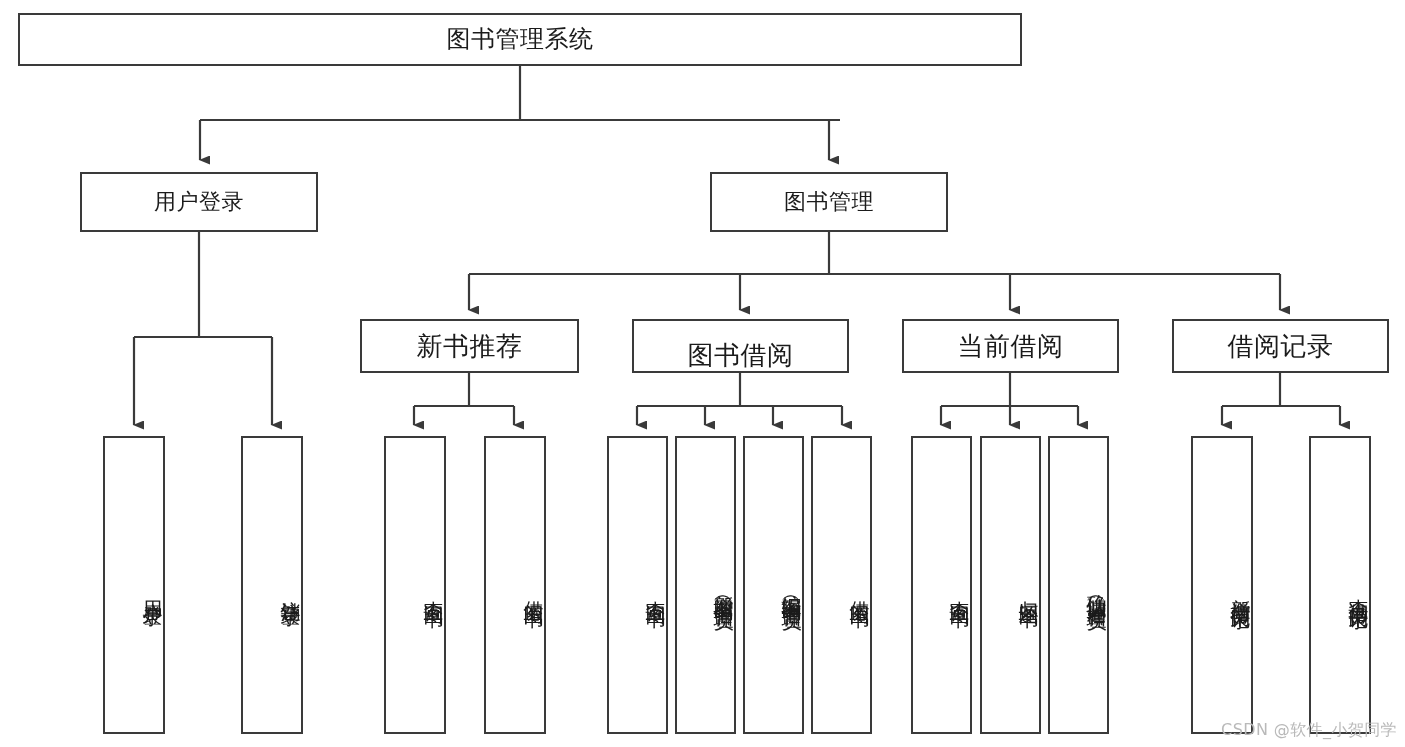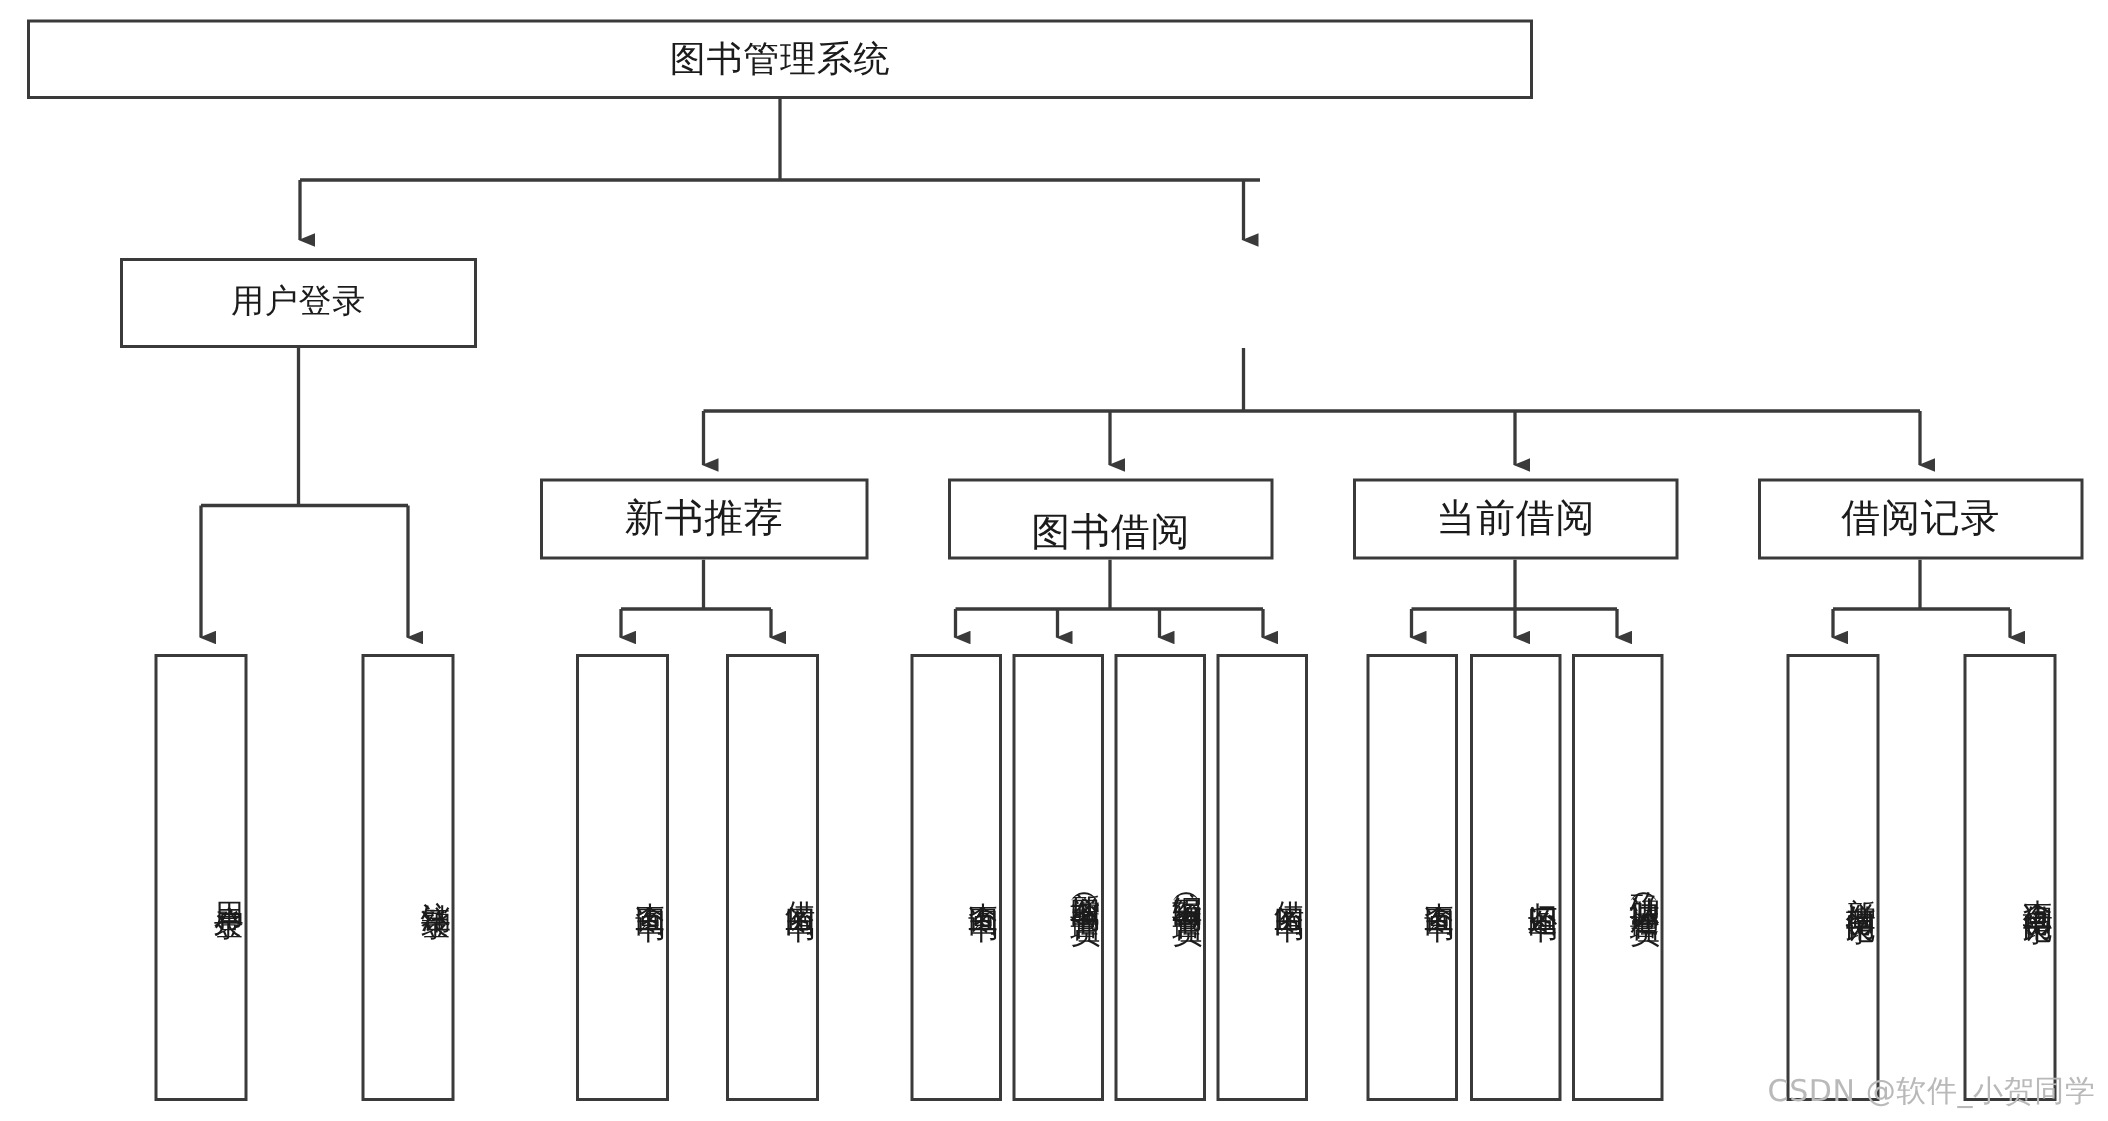--- a/index.html
+++ b/index.html
@@ -57,21 +57,21 @@
     line-height: 1.0;
   }
   .lvl0 { font-size: 24px; }
   .lvl1 { font-size: 22px; }
   .lvl2 { font-size: 26px; }
   .lvl3 { font-size: 20px; }
   #watermark {
     position: absolute;
     right: 8px;
     bottom: 6px;
-    font-size: 20px;
+    font-size: 16px;
     color: #b9b9b9;
     letter-spacing: 0.4px;
     white-space: nowrap;
     pointer-events: none;
   }
 </style>
 </head>
 <body>
 
 <div id="diagram-root">
@@ -127,20 +127,23 @@
   </svg>
 
   <div class="node horizontal lvl0" style="left:18px; top:13px; width:1004px; height:53px;">
     <span class="node-label">图书管理系统</span>
   </div>
 
   <div class="node horizontal lvl1" style="left:80px; top:172px; width:238px; height:60px;">
     <span class="node-label">用户登录</span>
   </div>
 
+  <div class="node horizontal lvl1" style="left:710px; top:172px; width:238px; height:60px;">
+    <span class="node-label">图书管理</span>
+  </div>
 
   <div class="node horizontal lvl2" style="left:360px; top:319px; width:219px; height:54px;">
     <span class="node-label">新书推荐</span>
   </div>
 
   <div class="node horizontal lvl2" style="left:632px; top:319px; width:217px; height:54px;align-items:flex-end;">
     <span class="node-label">图书借阅</span>
   </div>
 
   <div class="node horizontal lvl2" style="left:902px; top:319px; width:217px; height:54px;text-align:right;">

